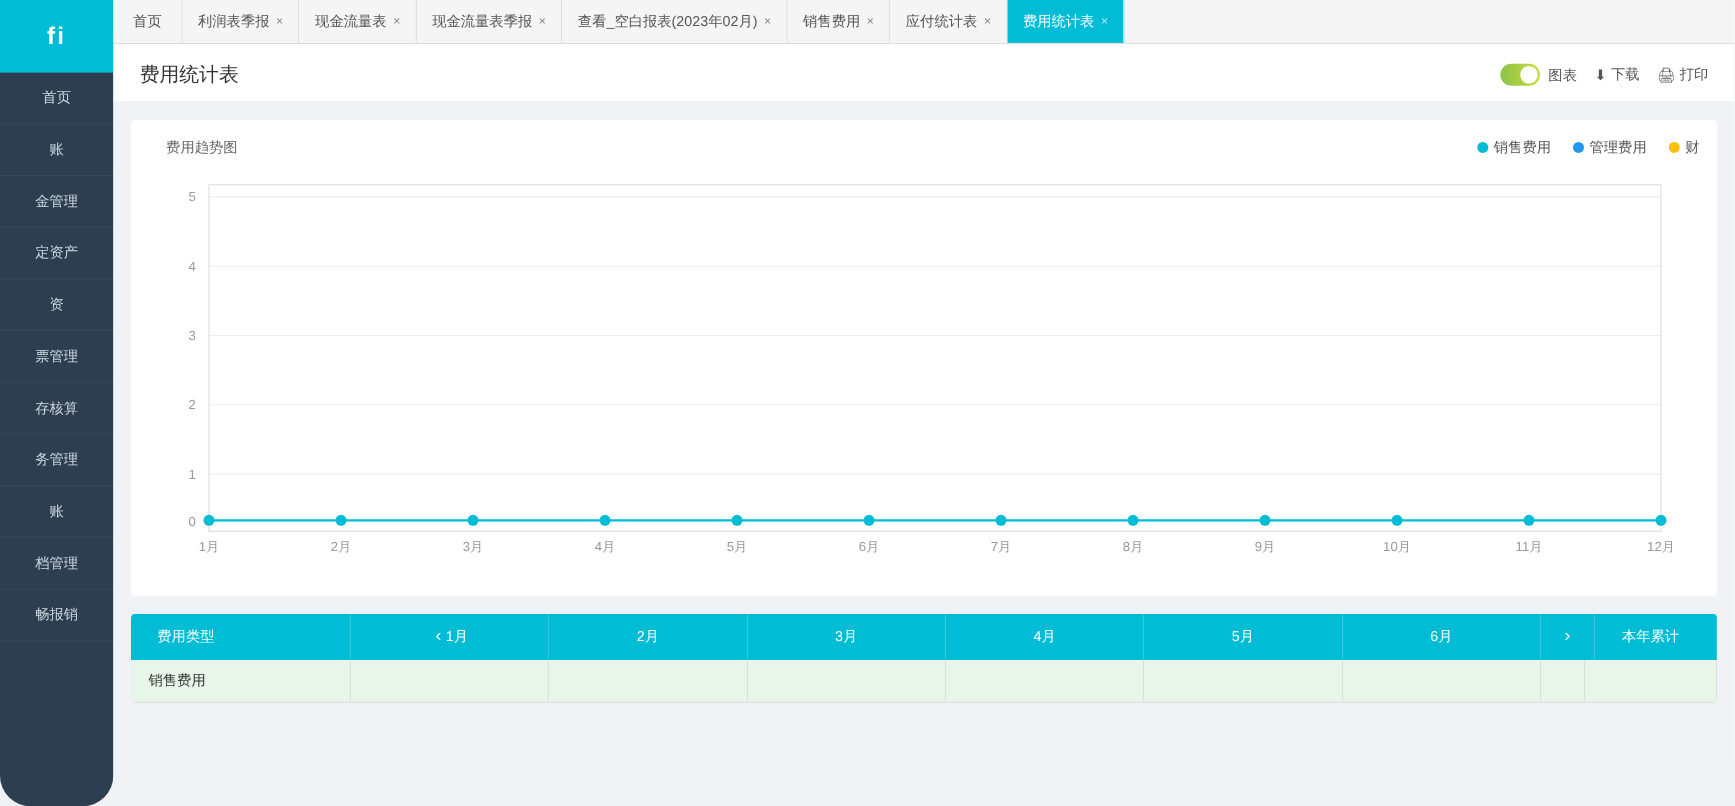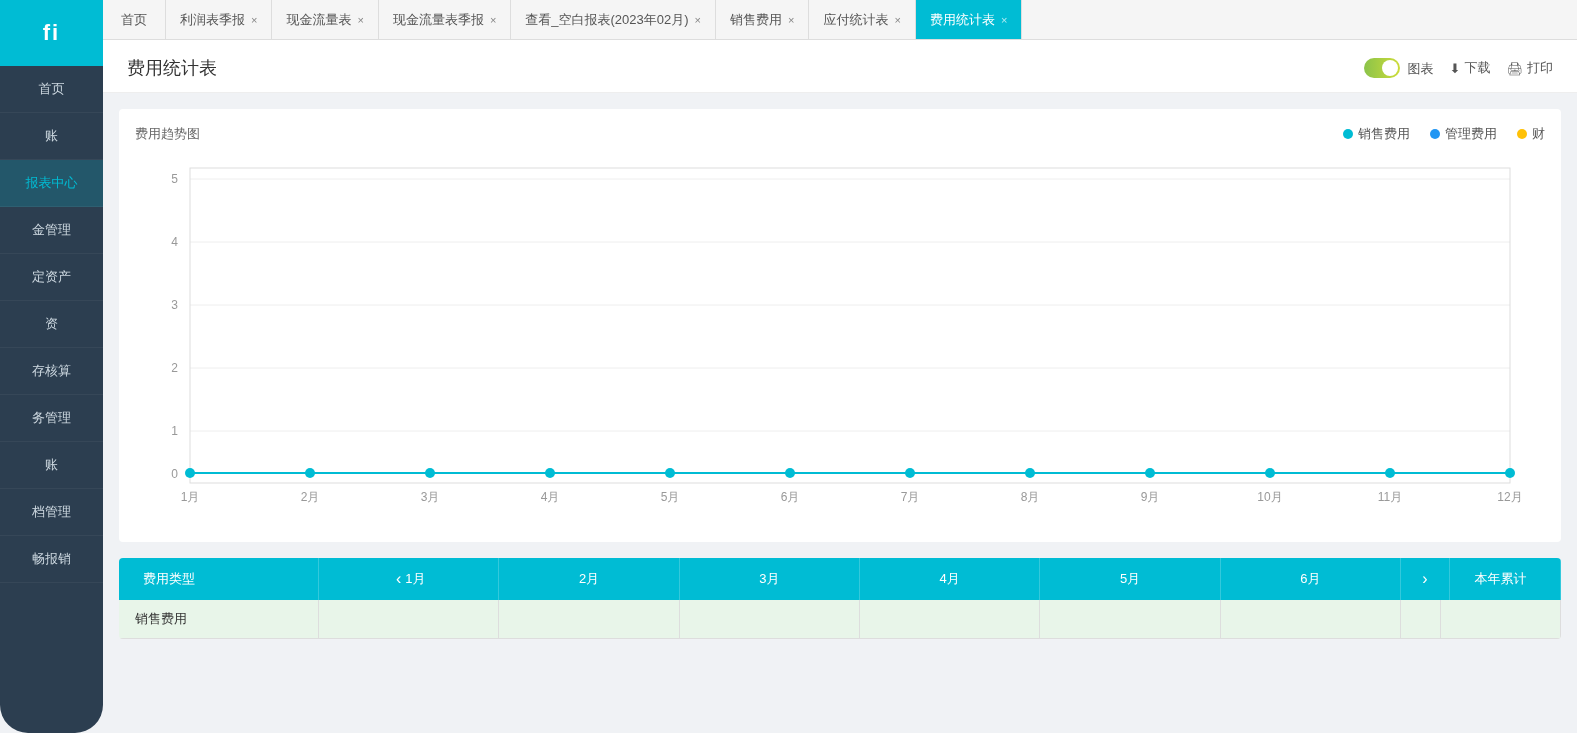--- a/index.html
+++ b/index.html
@@ -221,24 +221,24 @@
       color: #333;
     }
   </style>
 </head>
 <body>
 
 <div class="sidebar">
   <div class="sidebar-logo">fi</div>
   <div class="sidebar-item">首页</div>
   <div class="sidebar-item">账</div>
-  <div class="sidebar-item active">报表中心</div>
   <div class="sidebar-item">金管理</div>
   <div class="sidebar-item">定资产</div>
   <div class="sidebar-item">资</div>
+  <div class="sidebar-item">票管理</div>
   <div class="sidebar-item">存核算</div>
   <div class="sidebar-item">务管理</div>
   <div class="sidebar-item">账</div>
   <div class="sidebar-item">档管理</div>
   <div class="sidebar-item">畅报销</div>
 </div>
 
 <div class="main">
 
   <div class="tab-bar">
@@ -287,21 +287,21 @@
           <span>下载</span>
         </div>
         <div class="action-btn">
           <span>🖨</span>
           <span>打印</span>
         </div>
       </div>
     </div>
 
     <div class="chart-section">
-      <div style="display:flex; justify-content:space-between; align-items:flex-start;">
+      <div style="display:flex; justify-content:space-between; align-items:flex-start;margin-left:16px;">
         <div class="chart-title">费用趋势图</div>
         <div class="chart-legend">
           <div class="legend-item">
             <div class="legend-dot" style="background:#00bcd4;"></div>
             <span>销售费用</span>
           </div>
           <div class="legend-item">
             <div class="legend-dot" style="background:#2196f3;"></div>
             <span>管理费用</span>
           </div>

